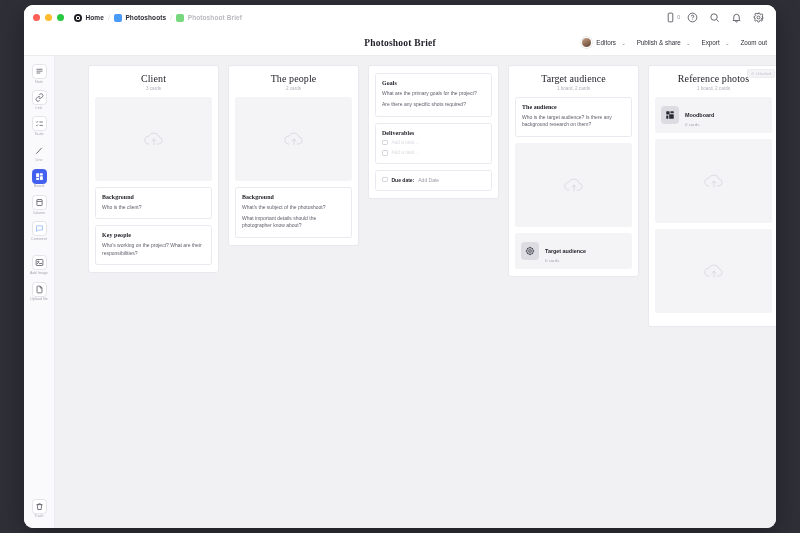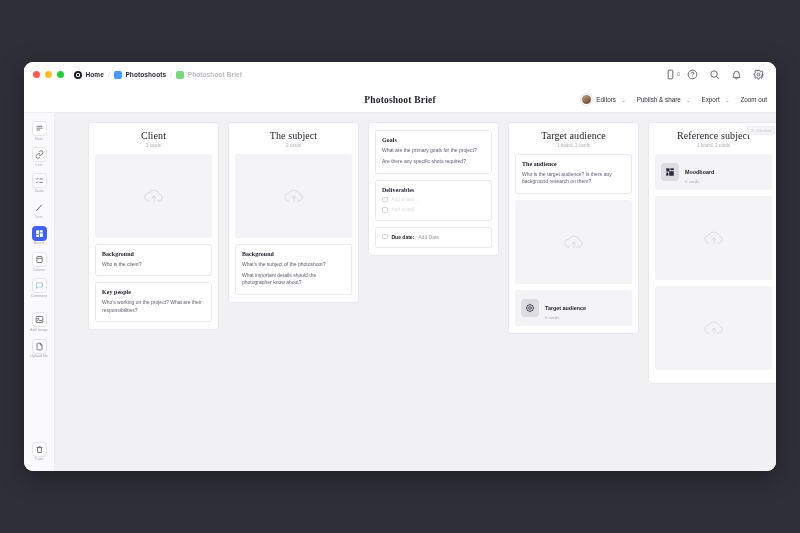--- a/index.html
+++ b/index.html
@@ -8,21 +8,21 @@
     background: #2b2b33;
     font-family: "Liberation Sans", sans-serif;
     overflow: hidden;
   }
   .desktop {
     width: 800px; height: 533px;
     background: #2f2f38;
     display: flex; align-items: center; justify-content: center;
   }
   .window {
-    width: 752px; height: 409px;
+    width: 752px; height: 523px;
     background: #ffffff;
     border-radius: 9px;
     overflow: hidden;
     display: flex; flex-direction: column;
     box-shadow: 0 6px 24px rgba(0,0,0,0.35);
   }
 
   
   .titlebar {
     height: 25px; flex: 0 0 25px;
@@ -412,21 +412,21 @@
         <div class="card-title">Background</div>
                 <div class="card-line">Who is the client?</div>
               </div>
               <div class="card">
         <div class="card-title">Key people</div>
                 <div class="card-line">Who's working on the project? What are their responsibilities?</div>
               </div>
             </div>
             <div class="column">
               <div class="col-head">
-      <div class="col-title">The subject</div>
+      <div class="col-title">The people</div>
       <div class="col-sub">2 cards</div>
     </div>
               <div class="dropzone">
         <span>
                   <svg viewBox="0 0 48 40" fill="none" stroke="currentColor" stroke-width="1.6" stroke-linecap="round" stroke-linejoin="round">
   <path d="M13 31a8.5 8.5 0 0 1-.6-17A12.5 12.5 0 0 1 35.6 16 7.6 7.6 0 0 1 35 31h-4"></path>
   <path d="M24 33V20"></path>
                     <path d="M19.5 24.5 24 20l4.5 4.5"></path>
 </svg>
                 </span>
@@ -498,21 +498,21 @@
               <div class="badge">
       <span>
                   <svg viewBox="0 0 24 24" fill="none" stroke="currentColor" stroke-width="2.4">
                     <rect x="4" y="10" width="16" height="11" rx="2"></rect>
                     <path d="M8 10V7a4 4 0 0 1 8 0"></path>
                   </svg>
                 </span>
       <span>Unlocked</span>
               </div>
               <div class="col-head">
-      <div class="col-title">Reference subject</div>
+      <div class="col-title">Reference photos</div>
       <div class="col-sub">1 board, 2 cards</div>
     </div>
               <div class="board-item">
         <span class="bi-thumb">
                   <svg viewBox="0 0 24 24" fill="currentColor">
                     <rect x="3" y="3" width="8" height="8" rx="1.4"></rect>
                     <rect x="13" y="3" width="8" height="5" rx="1.4"></rect>
                     <rect x="3" y="13" width="5" height="8" rx="1.4"></rect>
                     <rect x="10" y="10" width="11" height="11" rx="1.4"></rect>
                   </svg>

